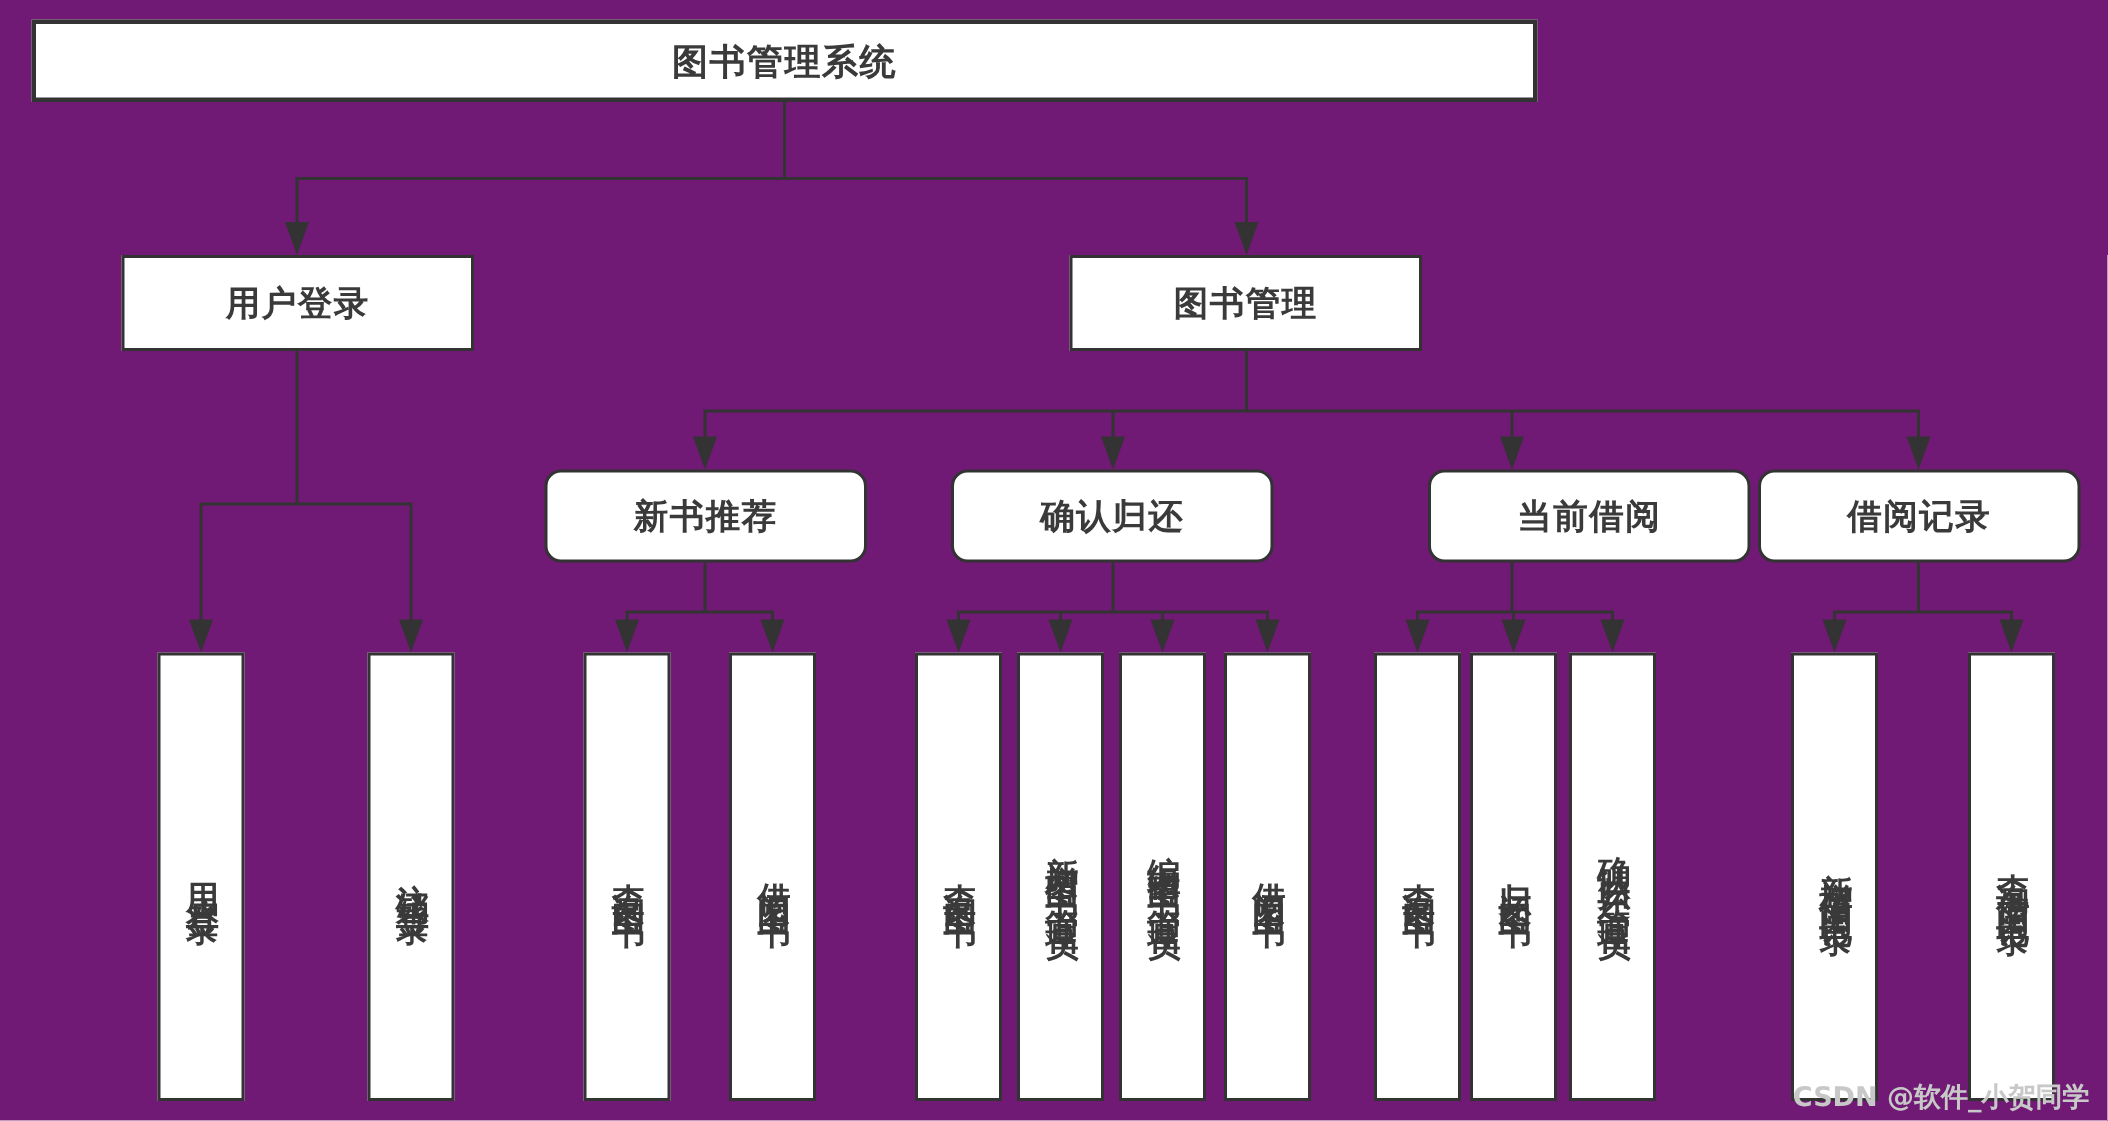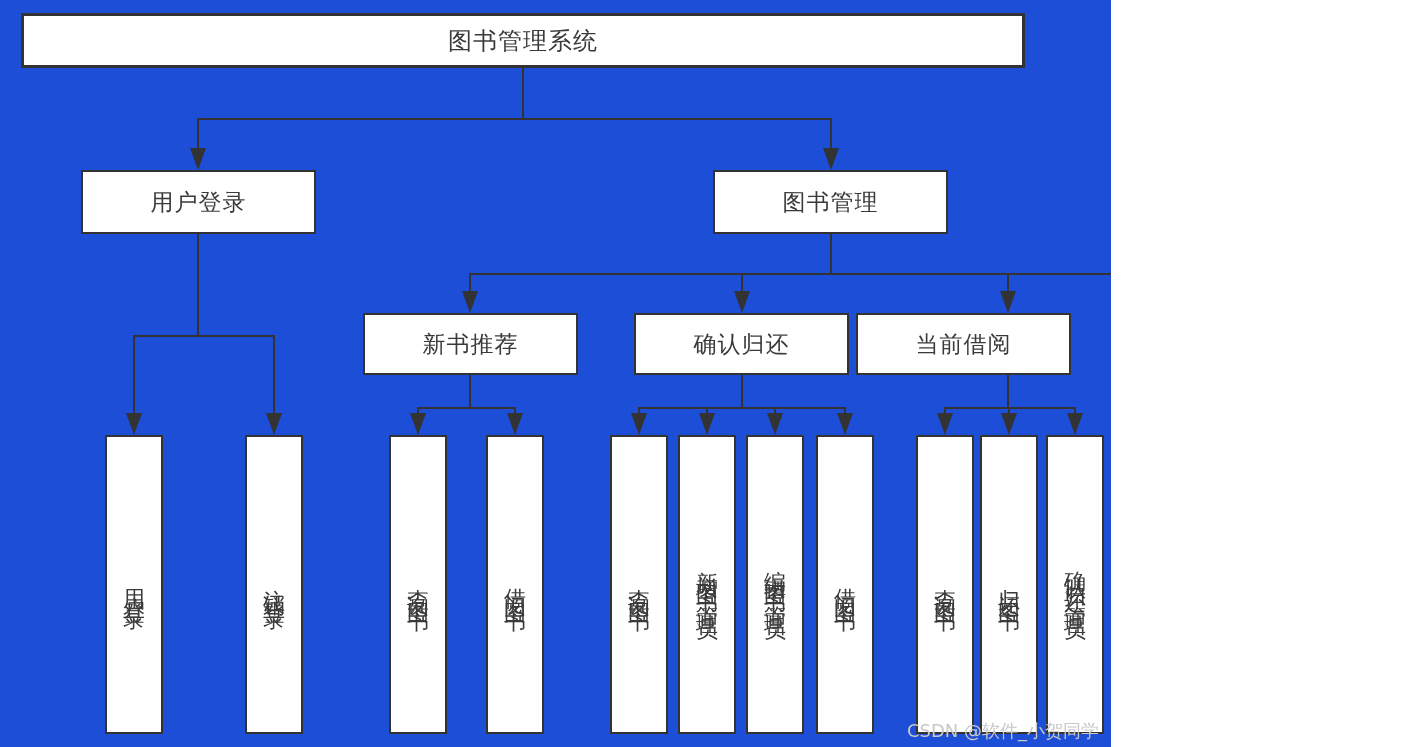--- a/index.html
+++ b/index.html
@@ -3,24 +3,25 @@
 <meta charset="utf-8">
 <style>
   html, body {
     margin: 0;
     padding: 0;
     background: #ffffff;
     font-family: "DejaVu Sans", "Liberation Sans", sans-serif;
   }
   .canvas {
     position: relative;
-    width: 1111px;
+    width: 1405px;
     height: 747px;
-    background: #1d4ed8;
+    background: #701a75;
     overflow: hidden;
+    font-weight: bold;
   }
   svg.wires {
     position: absolute;
     left: 0; top: 0;
     width: 1405px; height: 747px;
     z-index: 1;
   }
   .box {
     position: absolute;
     box-sizing: border-box;
@@ -47,21 +48,21 @@
   }
   .vlabel {
     writing-mode: vertical-rl;
     text-orientation: mixed;
     font-size: 22px;
     letter-spacing: 7px;
     line-height: 58px;
     white-space: nowrap;
   }
   .lvl2 { top: 170px; height: 64px; width: 235px; }
-  .lvl3 { top: 313px; height: 62px; width: 215px; }
+  .lvl3 { top: 313px; height: 62px; width: 215px; border-radius: 11px; }
   .watermark {
     position: absolute;
     right: 12px;
     bottom: 4px;
     font-size: 18px;
     color: #c8c8c8;
     z-index: 5;
     white-space: nowrap;
   }
 </style>
@@ -117,22 +118,25 @@
   <div class="box lvl2" style="left:713px;">
     <span class="hlabel">图书管理</span>
   </div>
 
   <div class="box lvl3" style="left:363px;">
     <span class="hlabel">新书推荐</span>
   </div>
   <div class="box lvl3" style="left:634px;">
     <span class="hlabel">确认归还</span>
   </div>
-  <div class="box lvl3" style="left:856px;">
+  <div class="box lvl3" style="left:952px;">
     <span class="hlabel">当前借阅</span>
+  </div>
+  <div class="box lvl3" style="left:1172px;">
+    <span class="hlabel">借阅记录</span>
   </div>
 
   <div class="box vbox" style="left:105px;">
     <span class="vlabel">用户登录</span>
   </div>
   <div class="box vbox" style="left:245px;">
     <span class="vlabel">注销登录</span>
   </div>
 
   <div class="box vbox" style="left:389px;">

